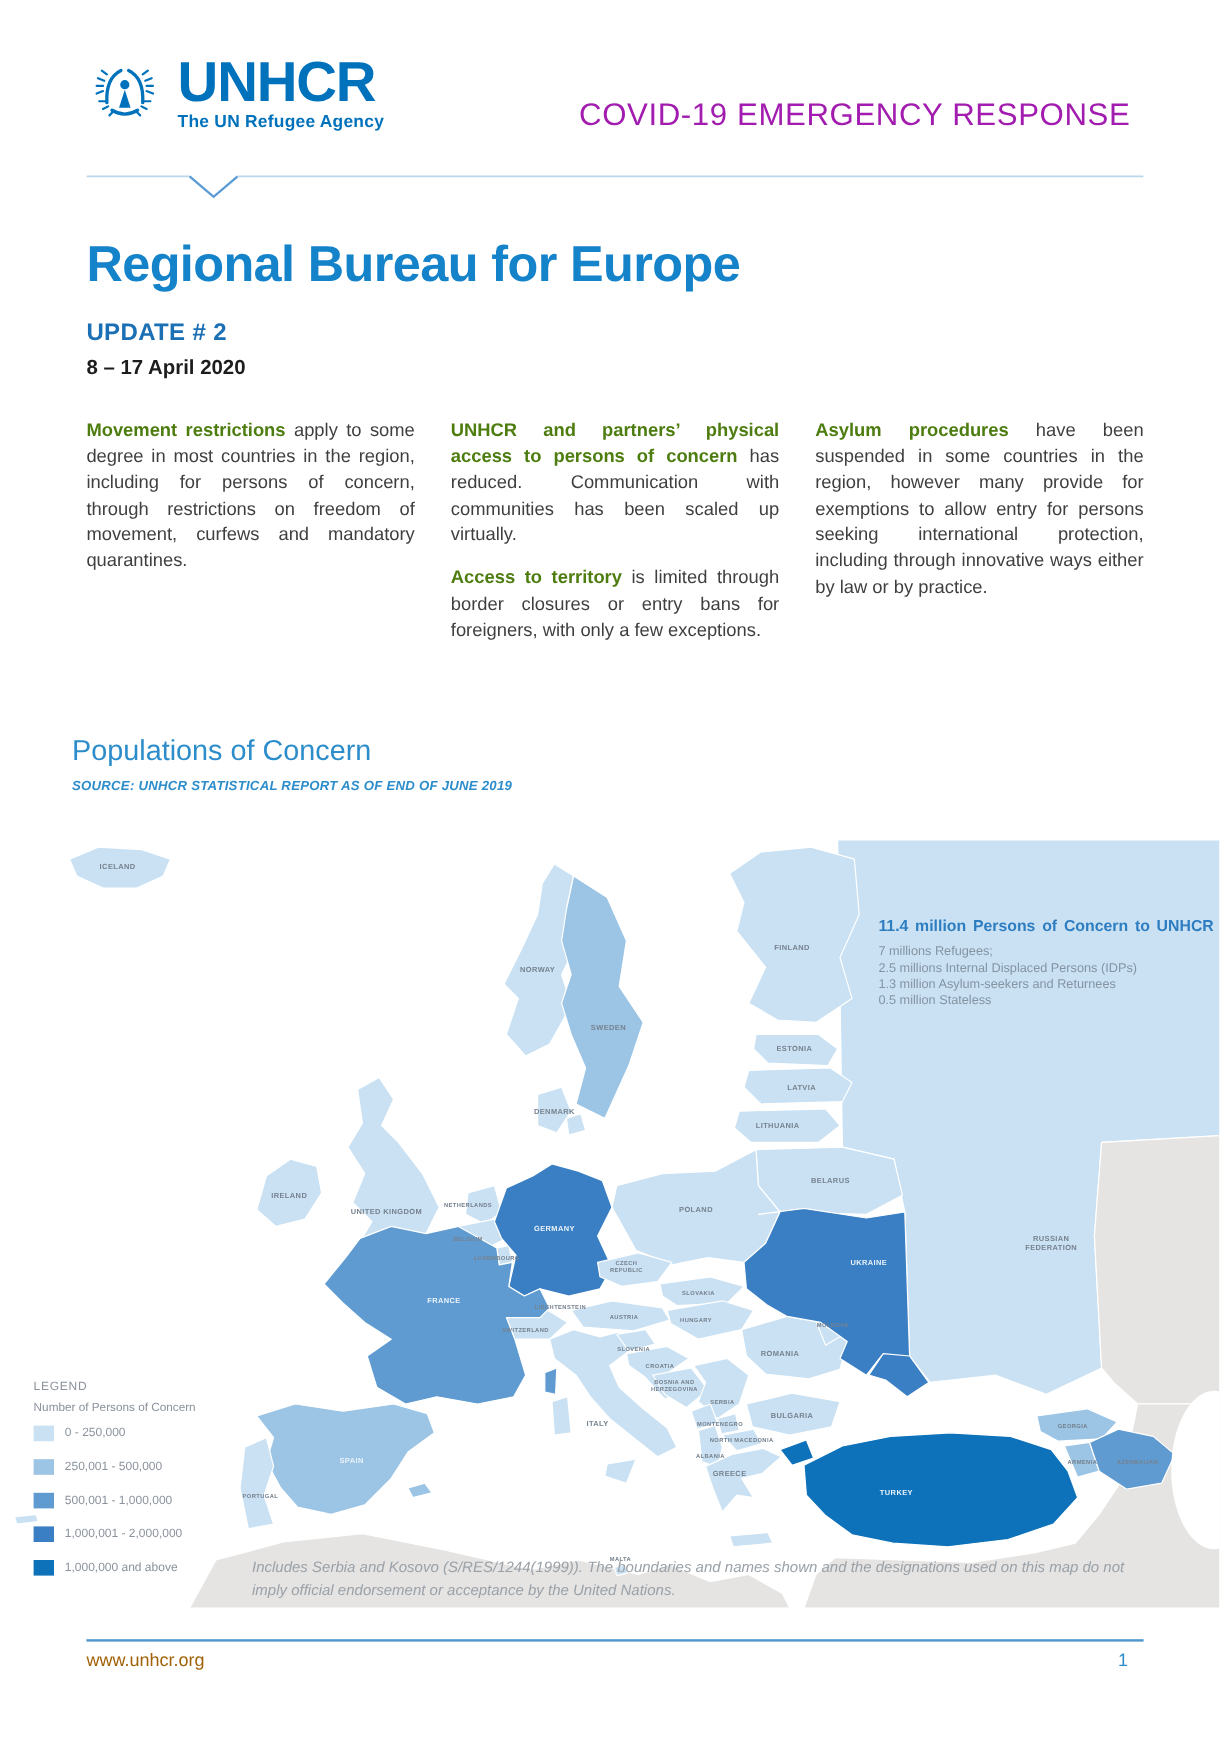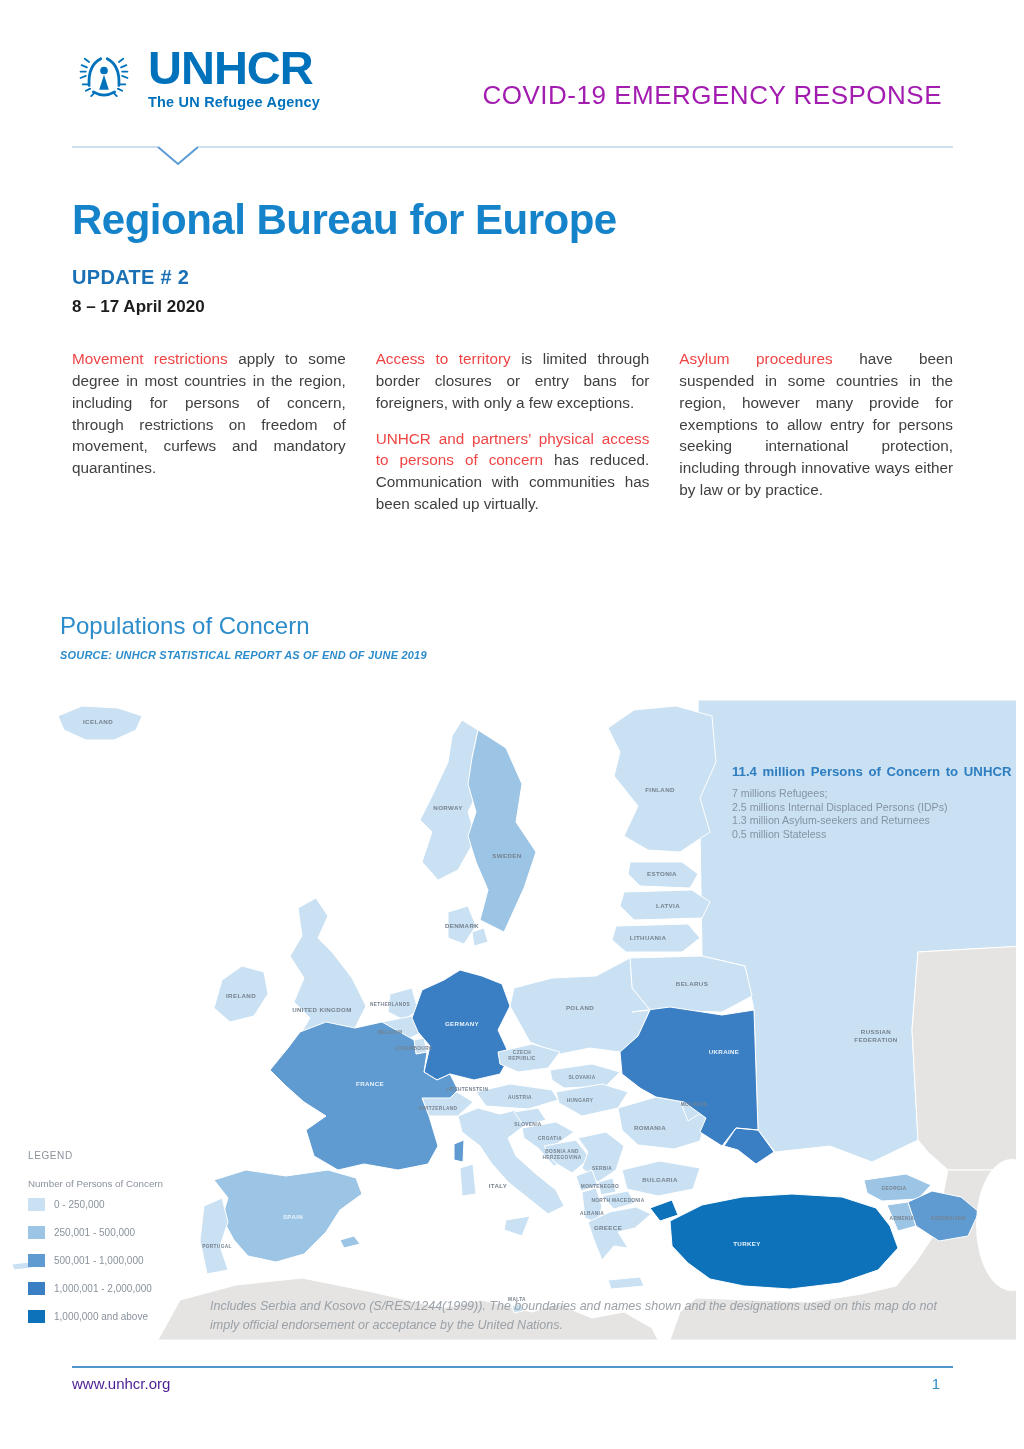--- a/index.html
+++ b/index.html
@@ -16,47 +16,47 @@
 
   
   .doc-title{position:absolute;left:72px;top:196px;font-size:42px;font-weight:bold;color:#1583ca;letter-spacing:-0.5px;}
   .doc-update{position:absolute;left:72px;top:266px;font-size:20px;font-weight:bold;color:#1a6fb5;letter-spacing:0.3px;}
   .doc-date{position:absolute;left:72px;top:297px;font-size:17px;font-weight:bold;color:#1d1d1d;}
 
   
   .summary-columns{position:absolute;left:72px;top:348px;width:881px;display:flex;gap:30px;}
   .summary-col{flex:1 1 0;}
   .summary-col p{margin:0 0 14px 0;font-size:15.3px;line-height:1.43;color:#3f3f3f;text-align:justify;}
-  .summary-col .lead{color:#ef4444;font-weight:normal;}
+  .summary-col .lead{color:#4d7c0f;font-weight:bold;}
 
   
   .section-head{position:absolute;left:60px;top:612px;}
   .section-title{font-size:24px;color:#2d8dcb;}
   .section-source{margin-top:9px;font-size:11px;font-weight:bold;font-style:italic;color:#2d8dcb;letter-spacing:0.2px;}
 
   
   .map-wrap{position:absolute;left:10px;top:700px;width:1014px;height:640px;}
   .map-wrap svg.geo{position:absolute;left:0;top:0;}
   .map-stats{position:absolute;left:722px;top:64px;width:300px;}
   .map-stats .stats-title{font-size:13.2px;font-weight:bold;color:#2d7dc0;white-space:nowrap;word-spacing:2px;}
   .map-stats .stats-line{font-size:10.6px;color:#8494a3;line-height:13.5px;margin-top:0;}
   .map-stats .stats-lines{margin-top:8px;}
   .map-legend{position:absolute;left:18px;top:450px;width:170px;}
   .legend-title{font-size:10px;color:#8a929c;letter-spacing:0.6px;}
-  .legend-sub{font-size:9.8px;color:#8a929c;margin-top:17px;}
+  .legend-sub{font-size:9.8px;color:#8a929c;margin-top:7px;}
   .legend-rows{margin-top:9px;}
   .legend-row{display:flex;align-items:center;margin-bottom:15px;height:13px;}
   .legend-swatch{width:17px;height:13px;margin-right:9px;flex:0 0 auto;}
   .legend-label{font-size:10px;color:#8a929c;}
   .map-footnote{position:absolute;left:200px;top:597px;width:736px;font-size:12.5px;font-style:italic;
                 color:#9aa1a8;line-height:1.5;}
 
   
   .footer-rule{position:absolute;left:72px;top:1366px;width:881px;height:2px;background:#4e96cc;}
-  .footer-url{position:absolute;left:72px;top:1375px;font-size:15px;color:#4c1d95;text-decoration:none;}
+  .footer-url{position:absolute;left:72px;top:1375px;font-size:15px;color:#a16207;text-decoration:none;}
   .footer-page{position:absolute;right:76px;top:1375px;font-size:15px;color:#2d8dcb;}
 </style>
 </head>
 <body>
 
 <div class="page">
 
   <div class="logo-row">
     <svg width="64" height="64" viewBox="0 0 60 60">
       <g fill="none" stroke="#0072bc" stroke-width="2.6" stroke-linecap="round">
@@ -98,22 +98,22 @@
 
   <div class="doc-title">Regional Bureau for Europe</div>
   <div class="doc-update">UPDATE # 2</div>
   <div class="doc-date">8 – 17 April 2020</div>
 
   <div class="summary-columns">
       <div class="summary-col">
         <p><span class="lead">Movement restrictions</span> apply to some degree in most countries in the region, including for persons of concern, through restrictions on freedom of movement, curfews and mandatory quarantines.</p>
       </div>
       <div class="summary-col">
+        <p><span class="lead">UNHCR and partners’ physical access to persons of concern</span> has reduced. Communication with communities has been scaled up virtually.</p>
         <p><span class="lead">Access to territory</span> is limited through border closures or entry bans for foreigners, with only a few exceptions.</p>
-        <p><span class="lead">UNHCR and partners’ physical access to persons of concern</span> has reduced. Communication with communities has been scaled up virtually.</p>
       </div>
       <div class="summary-col">
         <p><span class="lead">Asylum procedures</span> have been suspended in some countries in the region, however many provide for exemptions to allow entry for persons seeking international protection, including through innovative ways either by law or by practice.</p>
       </div>
     </div>
 
   <div class="section-head">
     <div class="section-title">Populations of Concern</div>
     <div class="section-source">SOURCE: UNHCR STATISTICAL REPORT AS OF END OF JUNE 2019</div>
   </div>

